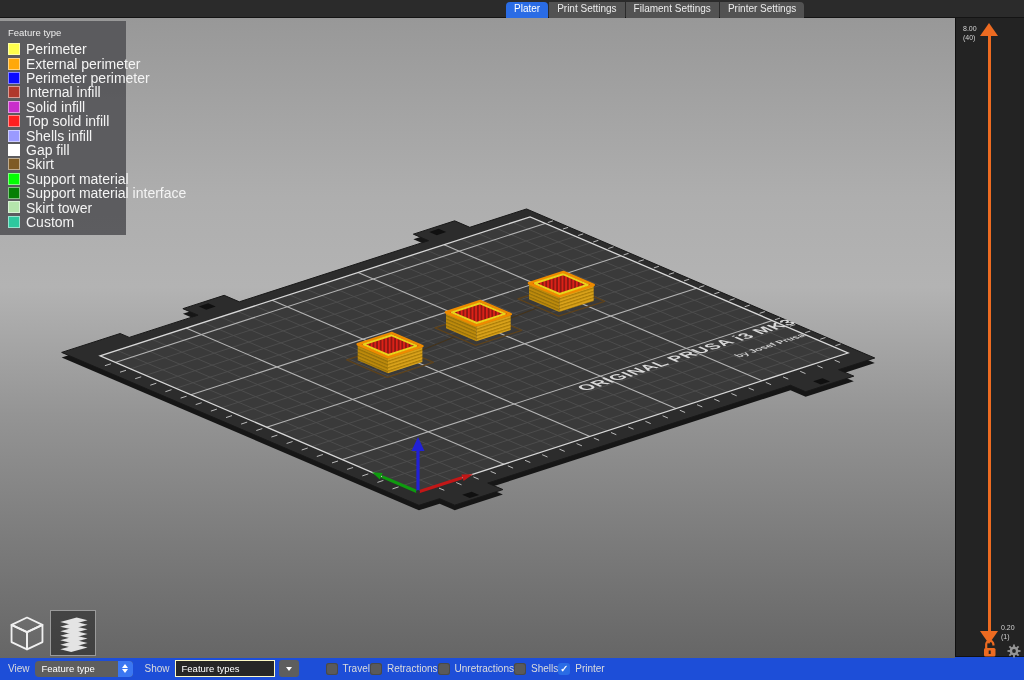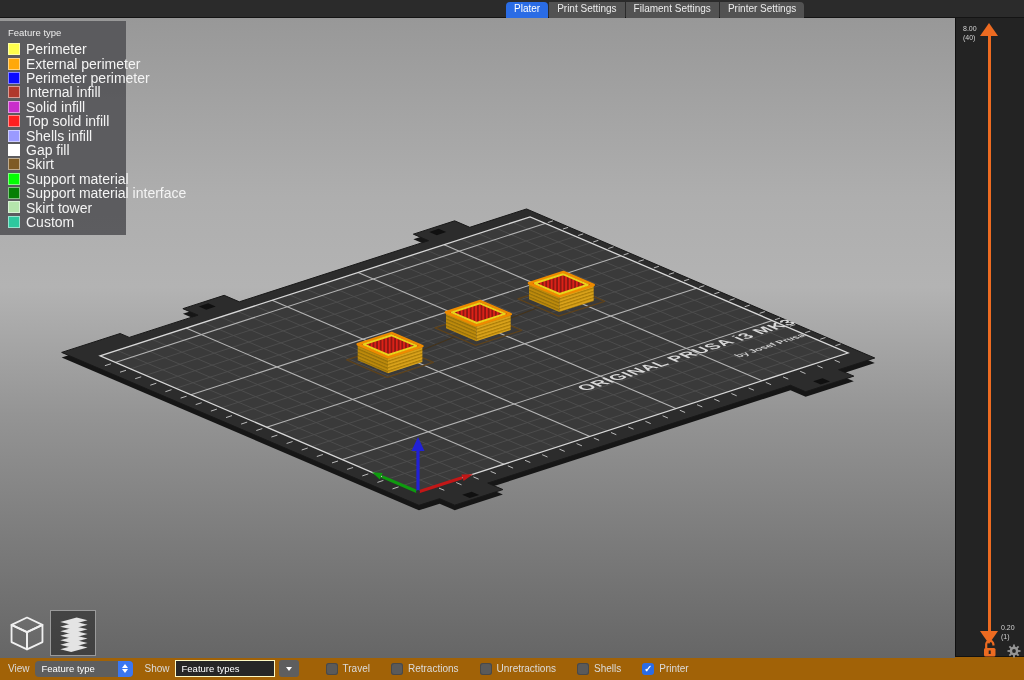--- a/index.html
+++ b/index.html
@@ -41,34 +41,34 @@
     border-left:9px solid transparent;border-right:9px solid transparent;border-bottom:13px solid #ed6b21;}
   .sarrow-dn{position:absolute;left:24px;top:613px;width:0;height:0;
     border-left:9px solid transparent;border-right:9px solid transparent;border-top:13px solid #ed6b21;}
   .snum{position:absolute;font-size:7px;color:#d2d2d2;line-height:8px;}
   .snum.tmax{left:7px;top:7px;}  .snum.tmaxl{left:7px;top:16px;}
   .snum.bmin{left:45px;top:606px;} .snum.bminl{left:45px;top:615px;}
   .lockwrap{position:absolute;left:27px;top:622px;width:14px;height:17px;}
   .gearwrap{position:absolute;left:51px;top:626px;width:14px;height:14px;}
 
   
-  .bottombar{height:23px;background:#a16207;border-top:1px solid #121212;display:flex;align-items:center;
+  .bottombar{height:23px;background:#1d4ed8;border-top:1px solid #121212;display:flex;align-items:center;
     font-size:10px;color:#dcdcdc;padding:0 12px 0 8px;flex:0 0 auto;}
   .blabel{margin-right:5px;}
   .popup{width:98px;height:16px;background:#5e5e5e;border-radius:4px;display:flex;align-items:center;margin-right:12px;}
   .popup .val{flex:1;padding-left:7px;font-size:9.5px;color:#fff;white-space:nowrap;overflow:hidden;}
   .popup .cap{width:15px;height:16px;background:#3b77f2;border-radius:0 4px 4px 0;display:flex;
     flex-direction:column;align-items:center;justify-content:center;gap:1px;}
   .carup{width:0;height:0;border-left:3px solid transparent;border-right:3px solid transparent;border-bottom:4px solid #fff;}
   .cardn{width:0;height:0;border-left:3px solid transparent;border-right:3px solid transparent;border-top:4px solid #fff;}
   .combo{width:92px;height:15px;background:#262626;border:1px solid #fef9c3;color:#fff;display:flex;
     align-items:center;padding-left:6px;font-size:9.5px;white-space:nowrap;}
   .combobtn{width:20px;height:17px;background:#5e5e5e;border-radius:3px;margin-left:4px;display:flex;
     align-items:center;justify-content:center;}
-  .cbw{display:flex;align-items:center;gap:5px;margin-left:21px;}
+  .cbw{display:flex;align-items:center;gap:5px;}
   .cbw.first{margin-left:27px;}
   .cb{width:12px;height:12px;border-radius:3px;background:#5a5a5a;box-shadow:inset 0 0 0 1px #494949;position:relative;flex:0 0 auto;}
   .cb.on{background:#2a6ce5;box-shadow:none;}
   .cb.on::after{content:"✓";position:absolute;left:2px;top:0px;font-size:9.5px;line-height:12px;color:#fff;font-weight:bold;}
 </style>
 </head>
 <body>
 
 <div class="app">
 

